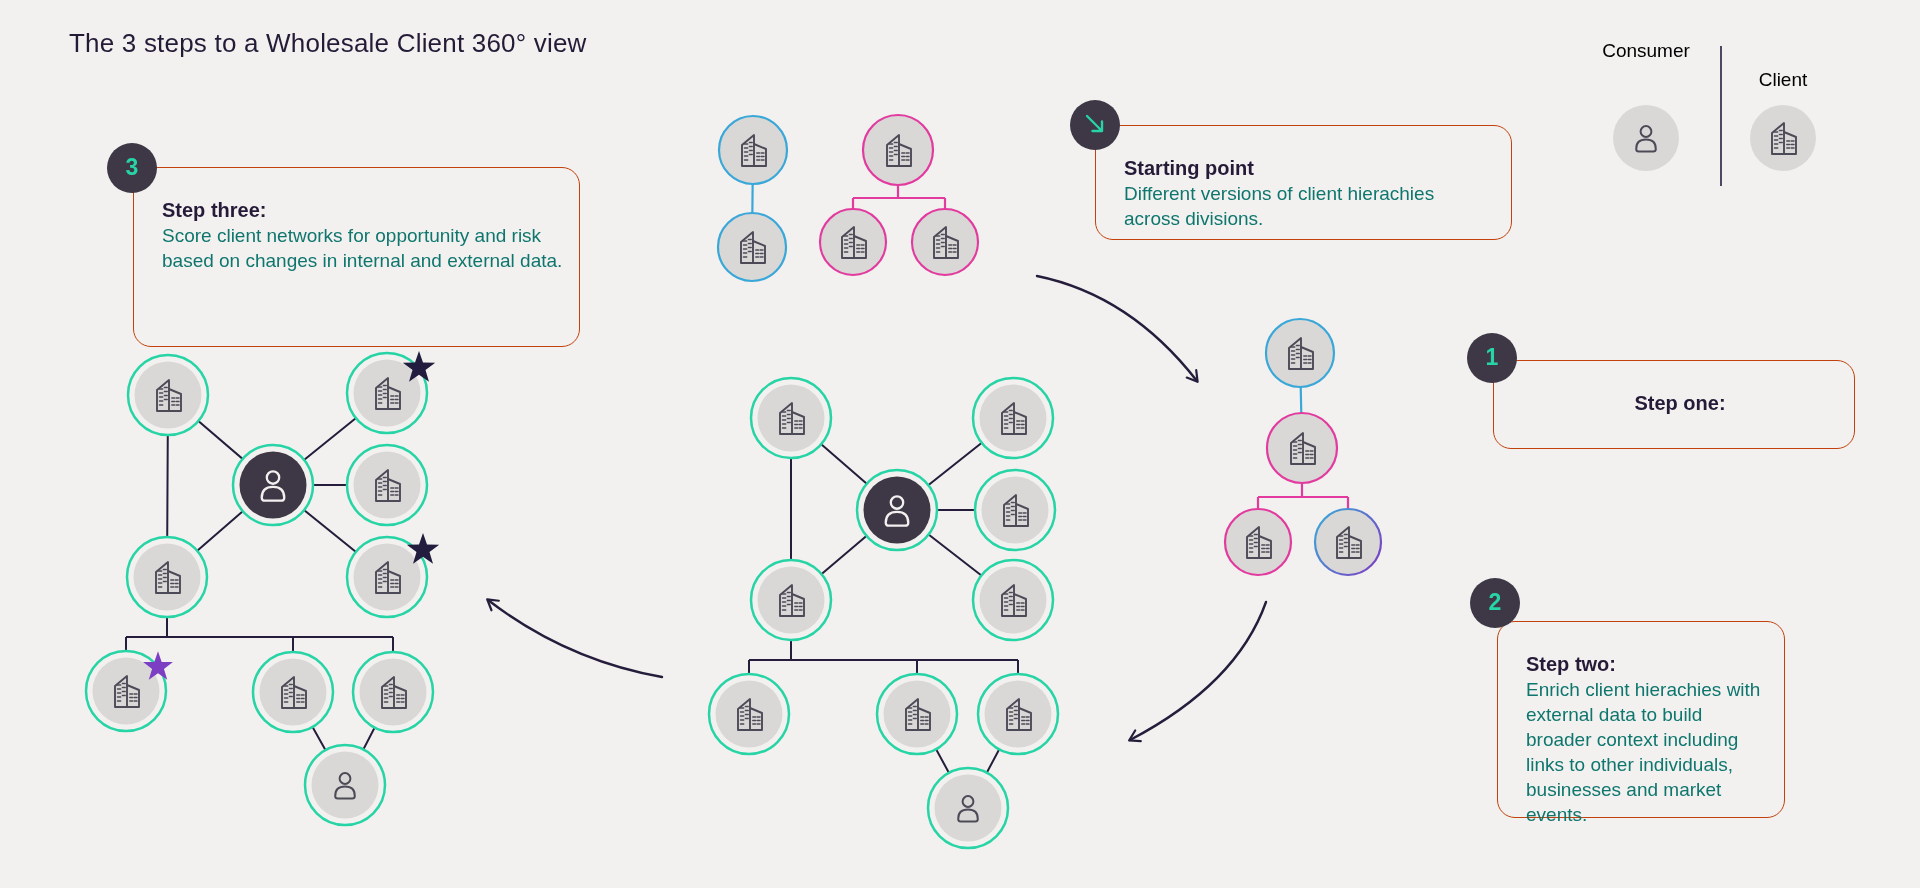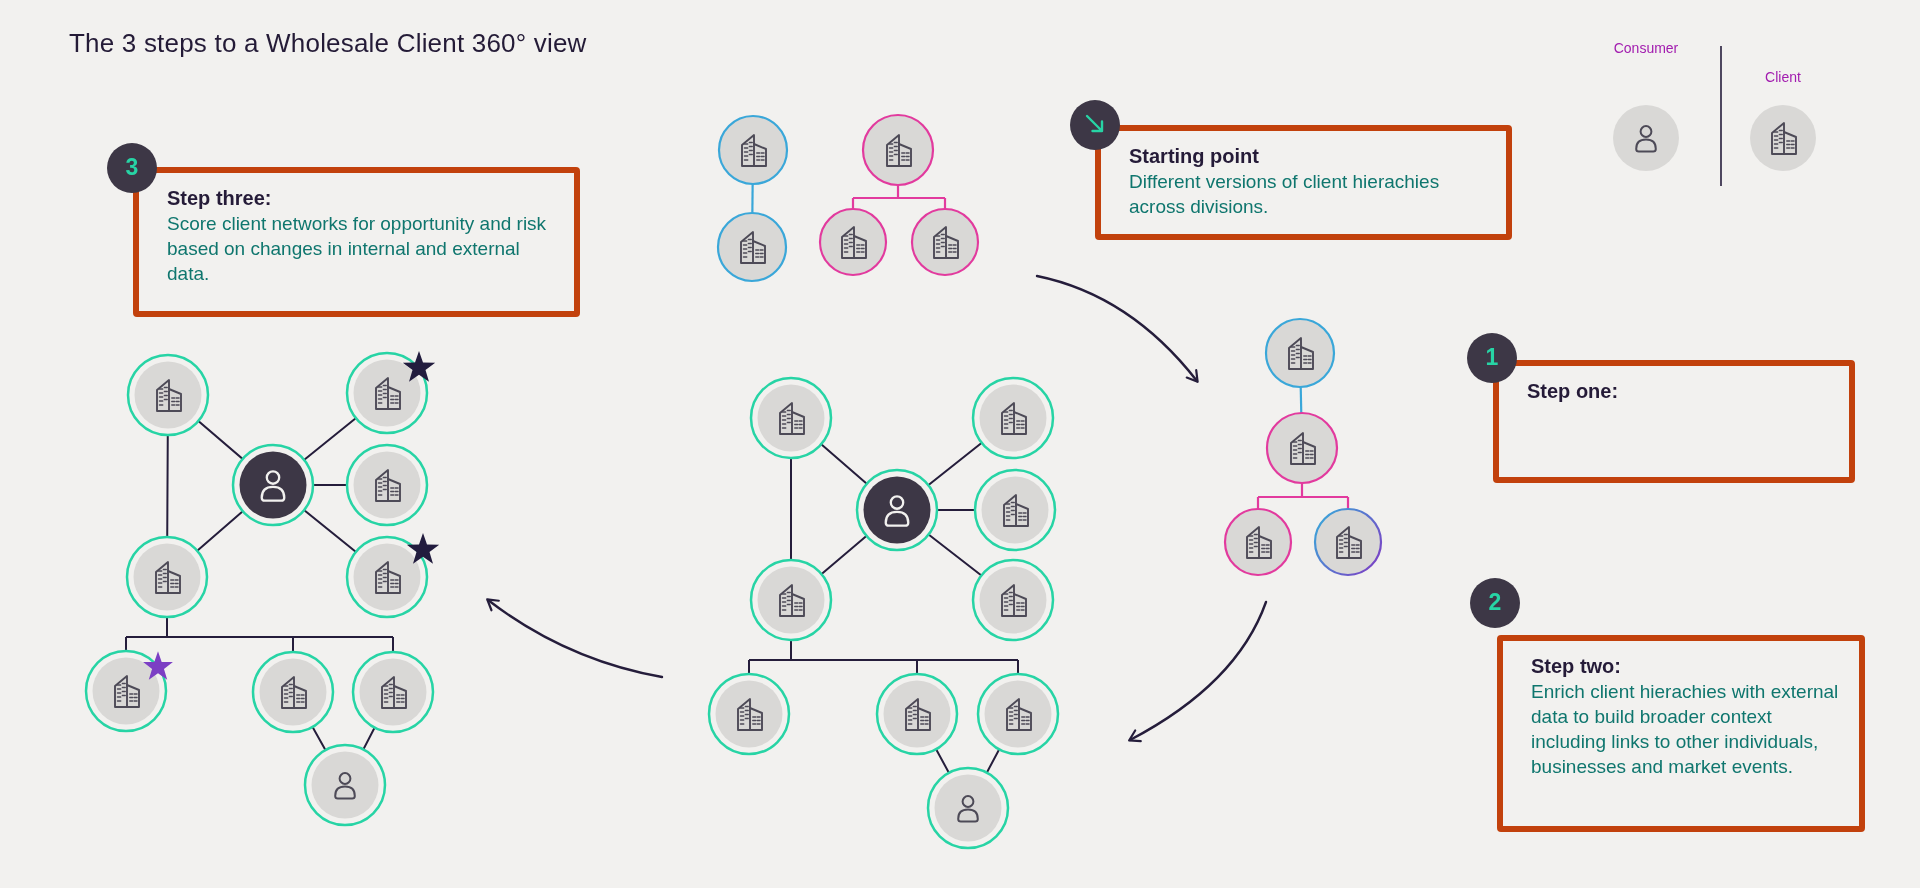--- a/index.html
+++ b/index.html
@@ -15,28 +15,28 @@
     text-decoration:underline;
   }
   svg.diagram-svg{position:absolute;left:0;top:0;}
   .title{
     position:absolute;left:69px;top:28px;
     font-size:26px;font-weight:500;color:#241b37;
     letter-spacing:.2px;margin:0;
   }
   .legend-label{
     position:absolute;top:40px;width:130px;
-    text-align:center;font-size:14px;color:#a21caf;
+    text-align:center;font-size:19px;color:#000000;
   }
   .legend-label.consumer{left:1581px;}
   .legend-label.client{left:1718px;margin-top:29px;}
   .callout{
     position:absolute;
-    border:6px solid #c2410c;border-radius:4px;
-    padding:13px 16px 0 28px;box-sizing:border-box;
+    border:1px solid #c2410c;border-radius:18px;
+    padding:30px 16px 0 28px;box-sizing:border-box;
     background:transparent;
   }
   .callout-title{
     font-size:20px;font-weight:700;color:#251b38;
     line-height:25px;
   }
   .callout-body{
     font-size:19px;color:#0f766e;line-height:25px;
   }
   .badge{
@@ -242,30 +242,30 @@
   <h1 class="title">The 3 steps to a Wholesale Client 360° view</h1>
 
   <div class="legend-label consumer">Consumer</div>
   <div class="legend-label client">Client</div>
 
   <div class="callout" style="left:1095px;top:125px;width:417px;height:115px;">
     <div class="callout-title">Starting point</div>
     <div class="callout-body">Different versions of client hierachies across divisions.</div>
   </div>
 
-  <div class="callout" style="left:1493px;top:360px;width:362px;height:123px;">
+  <div class="callout" style="left:1493px;top:360px;width:362px;height:89px;text-align:center;">
     <div class="callout-title">Step one:</div>
   </div>
 
-  <div class="callout" style="left:1497px;top:635px;width:368px;height:197px;">
+  <div class="callout" style="left:1497px;top:621px;width:288px;height:197px;">
     <div class="callout-title">Step two:</div>
     <div class="callout-body">Enrich client hierachies with external data to build broader context including links to other individuals, businesses and market events.</div>
   </div>
 
-  <div class="callout" style="left:133px;top:167px;width:447px;height:150px;">
+  <div class="callout" style="left:133px;top:167px;width:447px;height:180px;">
     <div class="callout-title">Step three:</div>
     <div class="callout-body">Score client networks for opportunity and risk based on changes in internal and external data.</div>
   </div>
 
   <div class="badge" style="left:1070px;top:100px;">
     <svg width="50" height="50" viewBox="0 0 50 50">
       <path d="M17 16 L32 31 M22.5 31 L32 31 L32 21.5" fill="none" stroke="#27d4a5" stroke-width="2.4" stroke-linecap="round" stroke-linejoin="round"></path>
     </svg>
   </div>
 

